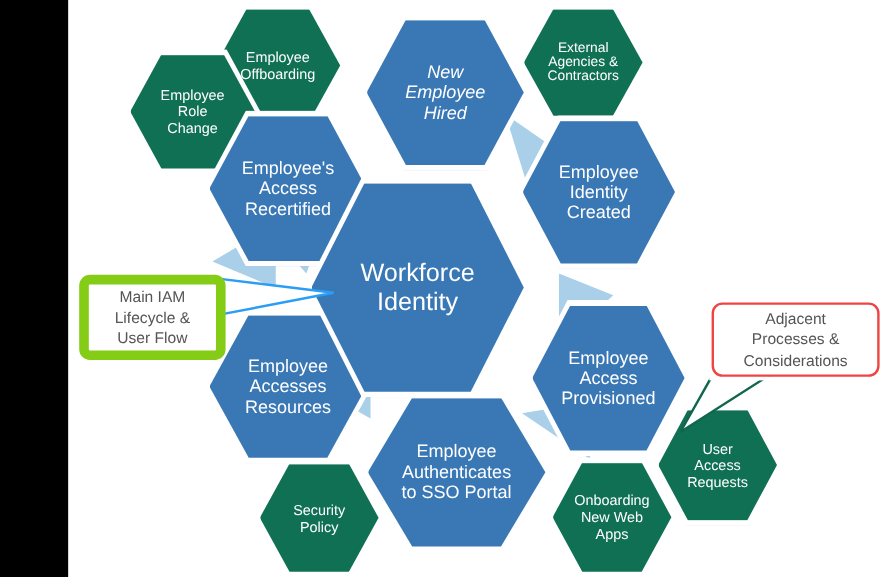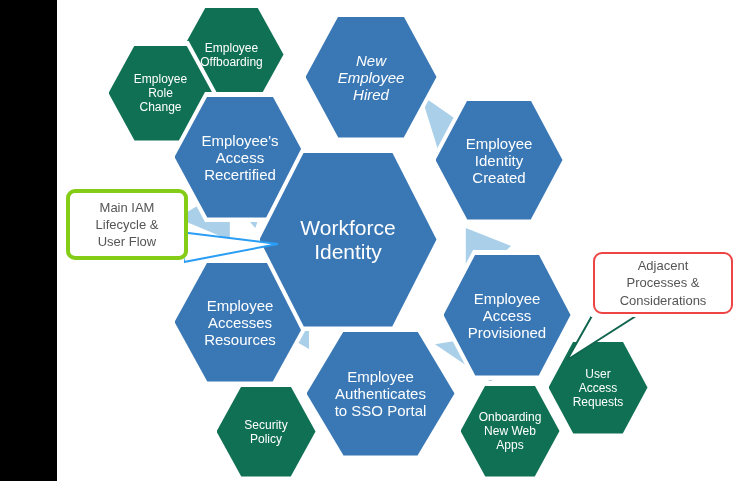--- a/index.html
+++ b/index.html
@@ -40,21 +40,21 @@
   .callout{
     position:absolute;
     background:#ffffff;
     border-radius:9px;
     box-sizing:border-box;
     display:flex;align-items:center;justify-content:center;
     text-align:center;
     color:#555555;
     line-height:1.32;
   }
-  .callout.blue-c{border:4px solid #84cc16;}
+  .callout.blue-c{border:8px solid #84cc16;margin-top:40px;}
   .callout.green-c{border:2px solid #ef4444;}
   .ctext{display:block;white-space:pre-line;padding:0 6px;}
 
   .tail{position:absolute;}
 </style>
 </head>
 <body>
 
 <div id="stage">
 
@@ -149,20 +149,27 @@
     </div>
 
     <div class="hexwrap green" style="left:47px;top:41px;width:113px;height:104px;z-index:4;">
       <div class="hexinner">
         <span class="lbl" style="font-size:12px;">Employee
 Role
 Change</span>
       </div>
     </div>
 
+    <div class="hexwrap green" style="left:375px;top:3px;width:108px;height:98px;z-index:4;">
+      <div class="hexinner">
+        <span class="lbl" style="font-size:11.5px;">External
+Agencies &amp;
+Contractors</span>
+      </div>
+    </div>
 
     <div class="hexwrap green" style="left:487px;top:337px;width:108px;height:101px;z-index:4;">
       <div class="hexinner">
         <span class="lbl" style="font-size:12px;">User
 Access
 Requests</span>
       </div>
     </div>
 
     <div class="hexwrap green" style="left:399px;top:381px;width:108px;height:100px;z-index:4;">

